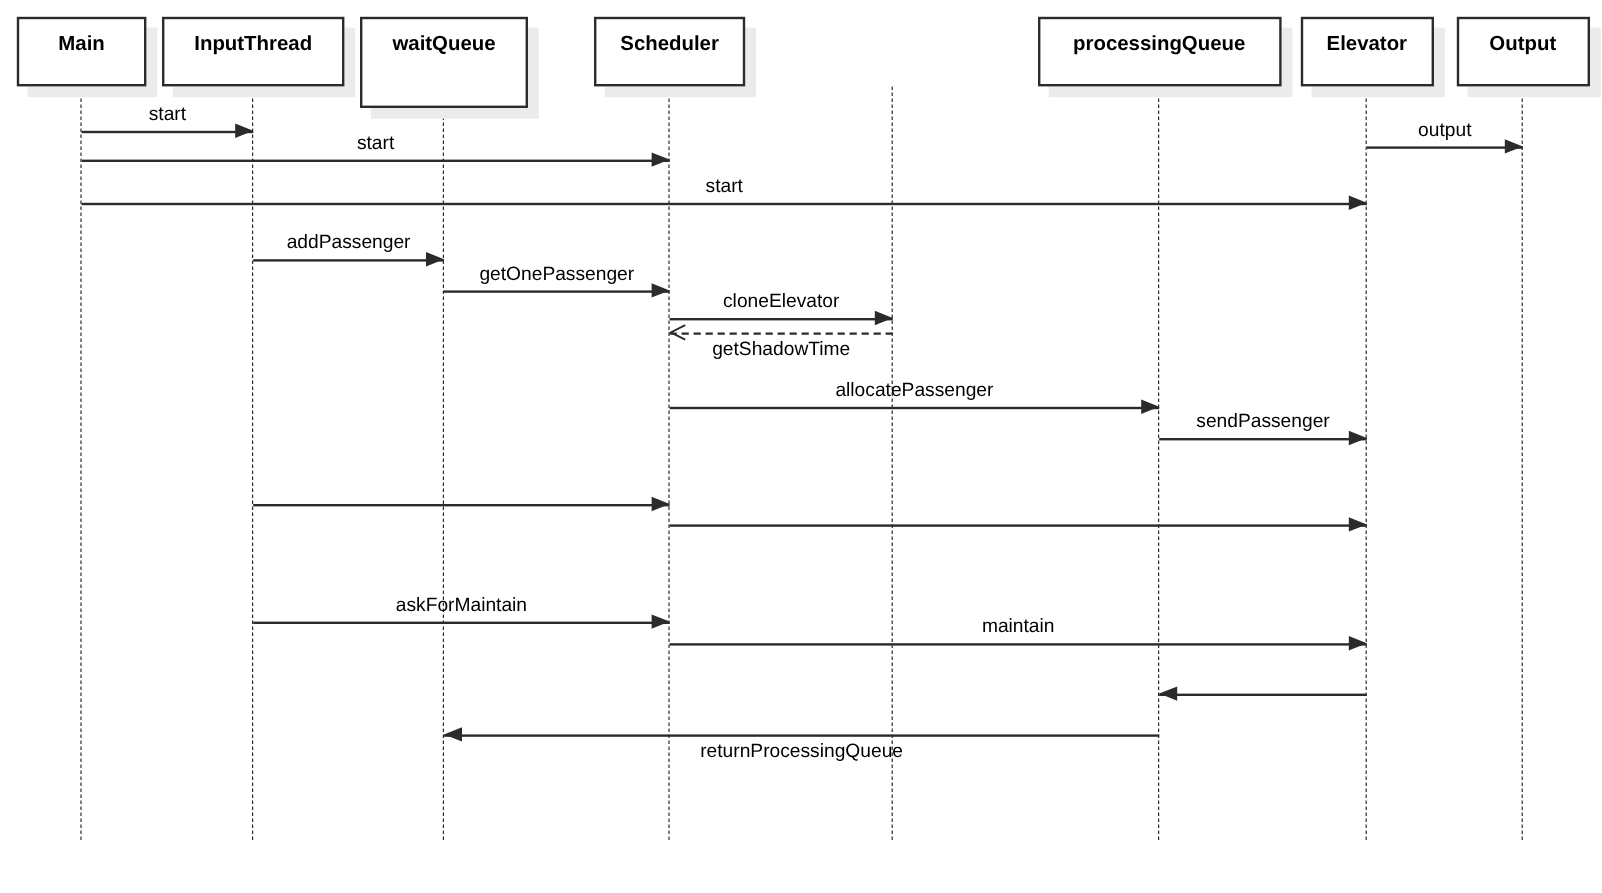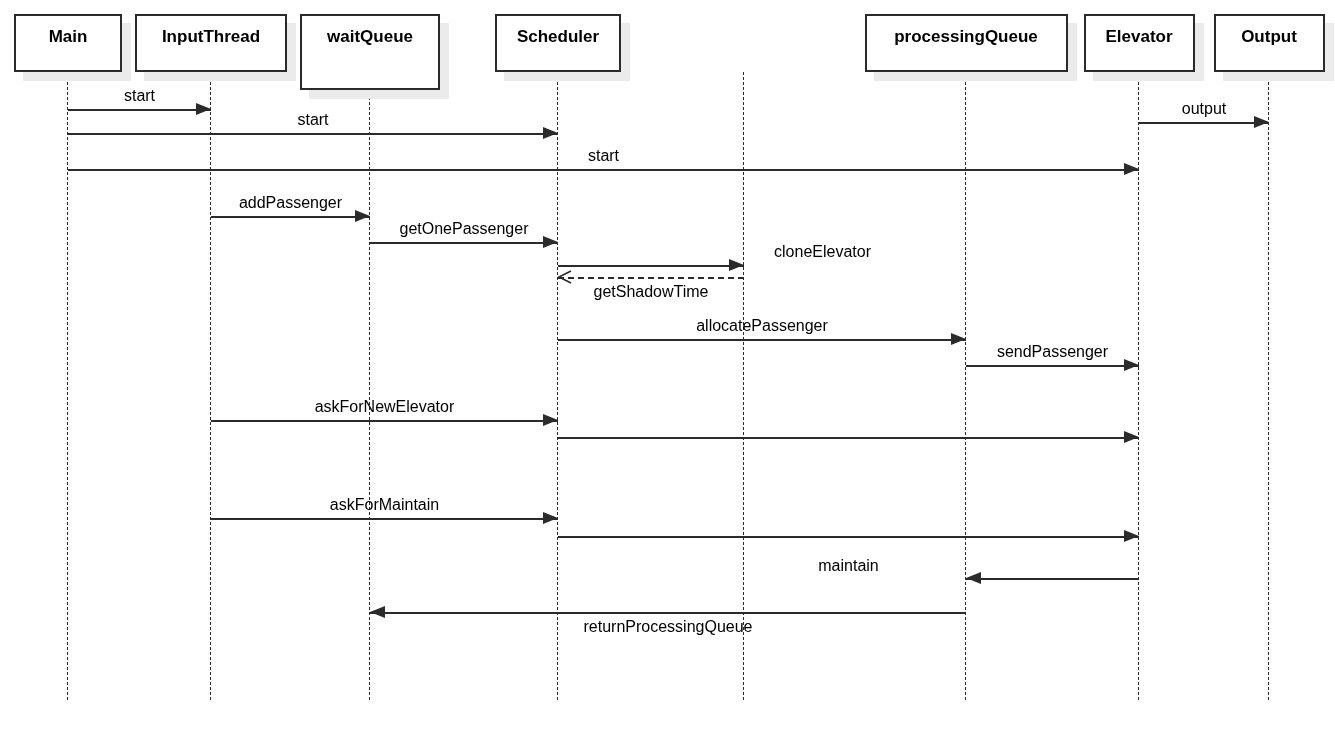--- a/index.html
+++ b/index.html
@@ -91,41 +91,40 @@
     <div class="arrowhead ah-right" style="left: 1124px; top: 163px;"></div>
     <div class="msg-label" style="left: 383.5px; width: 440px; top: 147px;">start</div>
     <div class="msg-line" style="left: 211px; top: 216px; width: 159px;"></div>
     <div class="arrowhead ah-right" style="left: 355px; top: 210px;"></div>
     <div class="msg-label" style="left: 70.5px; width: 440px; top: 194px;">addPassenger</div>
     <div class="msg-line" style="left: 370px; top: 242px; width: 188px;"></div>
     <div class="arrowhead ah-right" style="left: 543px; top: 236px;"></div>
     <div class="msg-label" style="left: 244px; width: 440px; top: 220px;">getOnePassenger</div>
     <div class="msg-line" style="left: 558px; top: 265px; width: 186px;"></div>
     <div class="arrowhead ah-right" style="left: 729px; top: 259px;"></div>
-    <div class="msg-label" style="left: 431px; width: 440px; top: 243px; text-align: right;">cloneElevator</div>
+    <div class="msg-label" style="left: 431px; width: 440px; top: 243px;">cloneElevator</div>
     <div class="msg-line dashed" style="left: 558px; top: 277px; width: 186px;"></div>
     <svg width="16" height="16" class="openhead" style="left: 557px; top: 269px; position: absolute;">
       <path d="M14,2 L2,8 L14,14" fill="none" stroke="#2b2b2b" stroke-width="1.6"></path>
     </svg>
     <div class="msg-label" style="left: 431px; width: 440px; top: 283px;">getShadowTime</div>
     <div class="msg-line" style="left: 558px; top: 339px; width: 408px;"></div>
     <div class="arrowhead ah-right" style="left: 951px; top: 333px;"></div>
     <div class="msg-label" style="left: 542px; width: 440px; top: 317px;">allocatePassenger</div>
     <div class="msg-line" style="left: 966px; top: 365px; width: 173px;"></div>
     <div class="arrowhead ah-right" style="left: 1124px; top: 359px;"></div>
     <div class="msg-label" style="left: 832.5px; width: 440px; top: 343px;">sendPassenger</div>
     <div class="msg-line" style="left: 211px; top: 420px; width: 347px;"></div>
     <div class="arrowhead ah-right" style="left: 543px; top: 414px;"></div>
-    <div class="msg-label" style="left: 164.5px; width: 440px; top: 398px;">askForNewElevator</div>
     <div class="msg-line" style="left: 558px; top: 437px; width: 581px;"></div>
     <div class="arrowhead ah-right" style="left: 1124px; top: 431px;"></div>
     <div class="msg-line" style="left: 211px; top: 518px; width: 347px;"></div>
     <div class="arrowhead ah-right" style="left: 543px; top: 512px;"></div>
     <div class="msg-label" style="left: 164.5px; width: 440px; top: 496px;">askForMaintain</div>
     <div class="msg-line" style="left: 558px; top: 536px; width: 581px;"></div>
     <div class="arrowhead ah-right" style="left: 1124px; top: 530px;"></div>
-    <div class="msg-label" style="left: 628.5px; width: 440px; top: 514px; margin-top: 43px;">maintain</div>
+    <div class="msg-label" style="left: 628.5px; width: 440px; top: 514px;">maintain</div>
     <div class="msg-line" style="left: 966px; top: 578px; width: 173px;"></div>
     <div class="arrowhead ah-left" style="left: 966px; top: 572px;"></div>
     <div class="msg-line" style="left: 370px; top: 612px; width: 596px;"></div>
     <div class="arrowhead ah-left" style="left: 370px; top: 606px;"></div>
     <div class="msg-label" style="left: 448px; width: 440px; top: 618px;">returnProcessingQueue</div>
   </div>
 
 </body></html>

